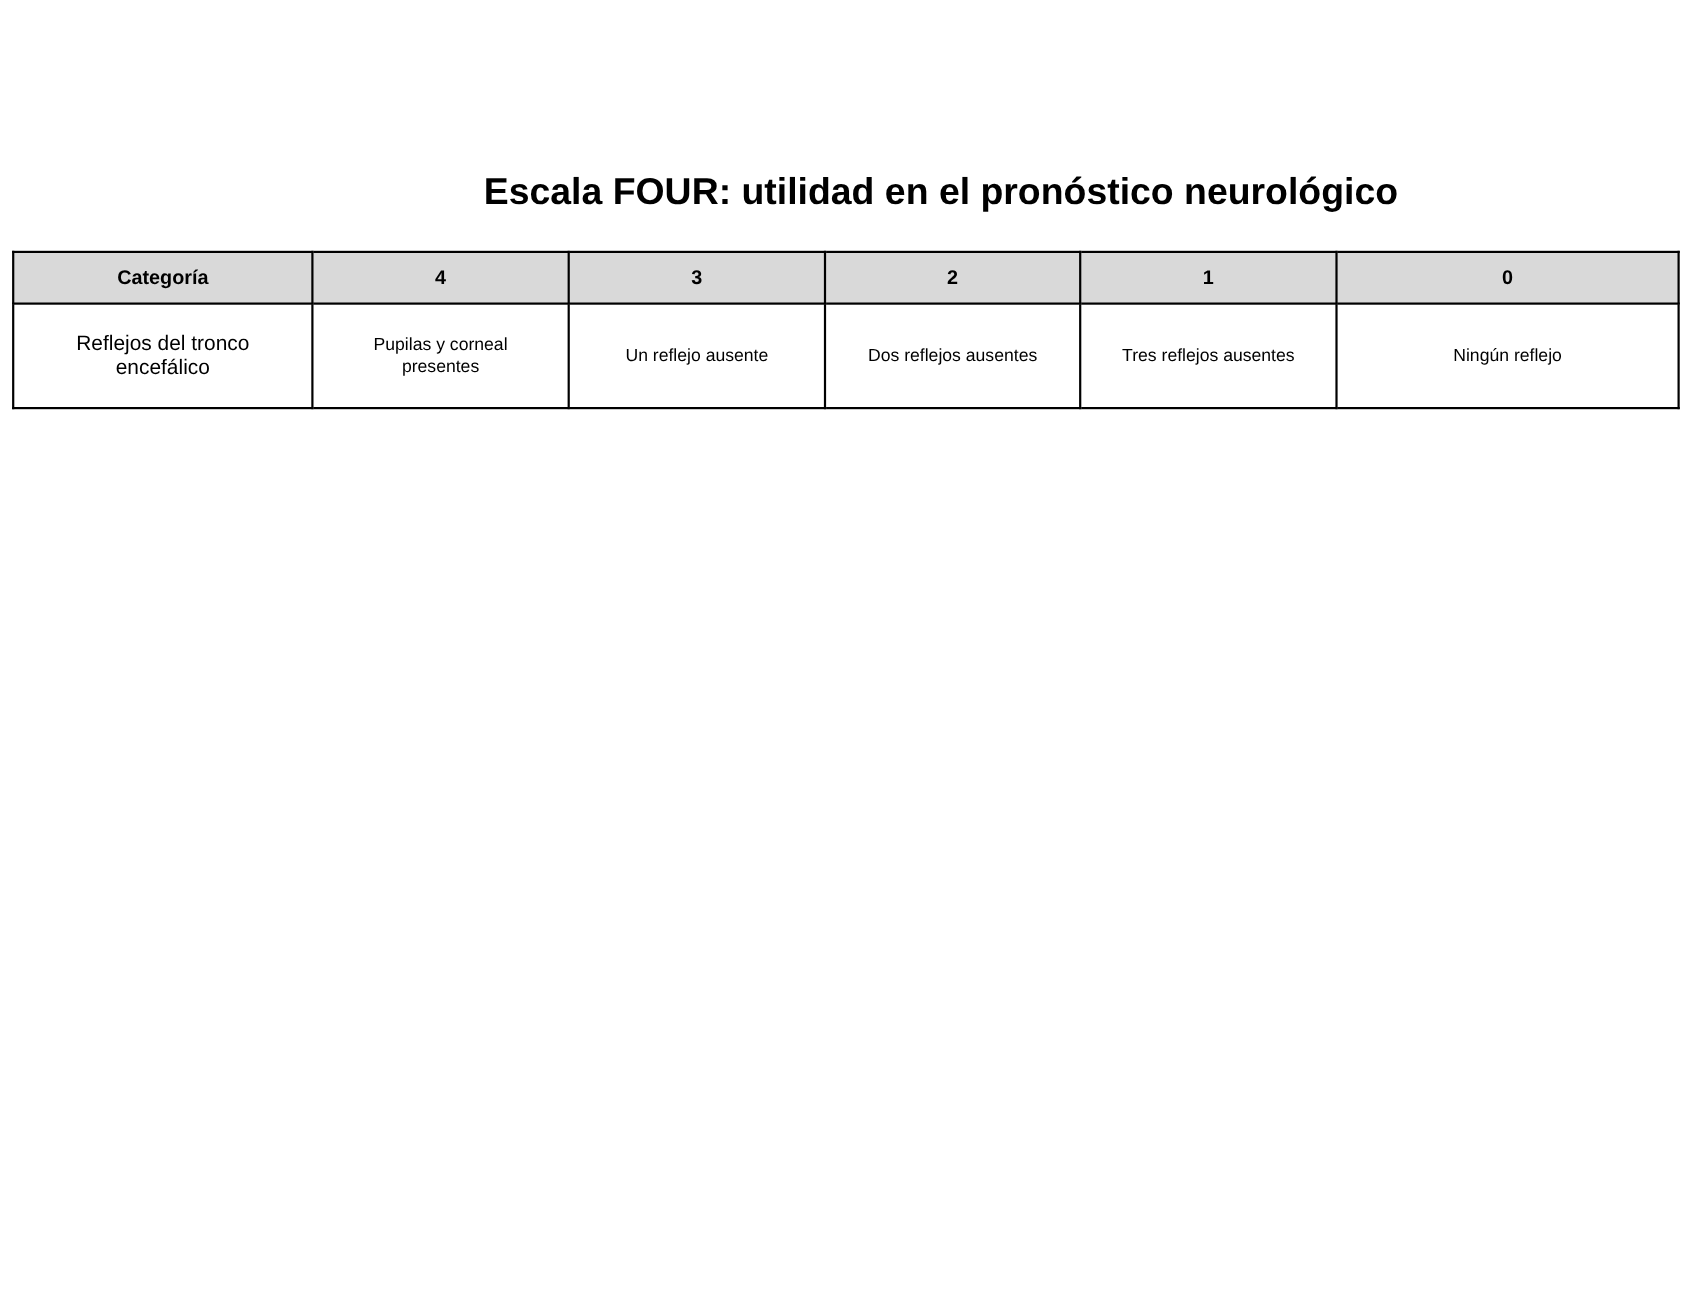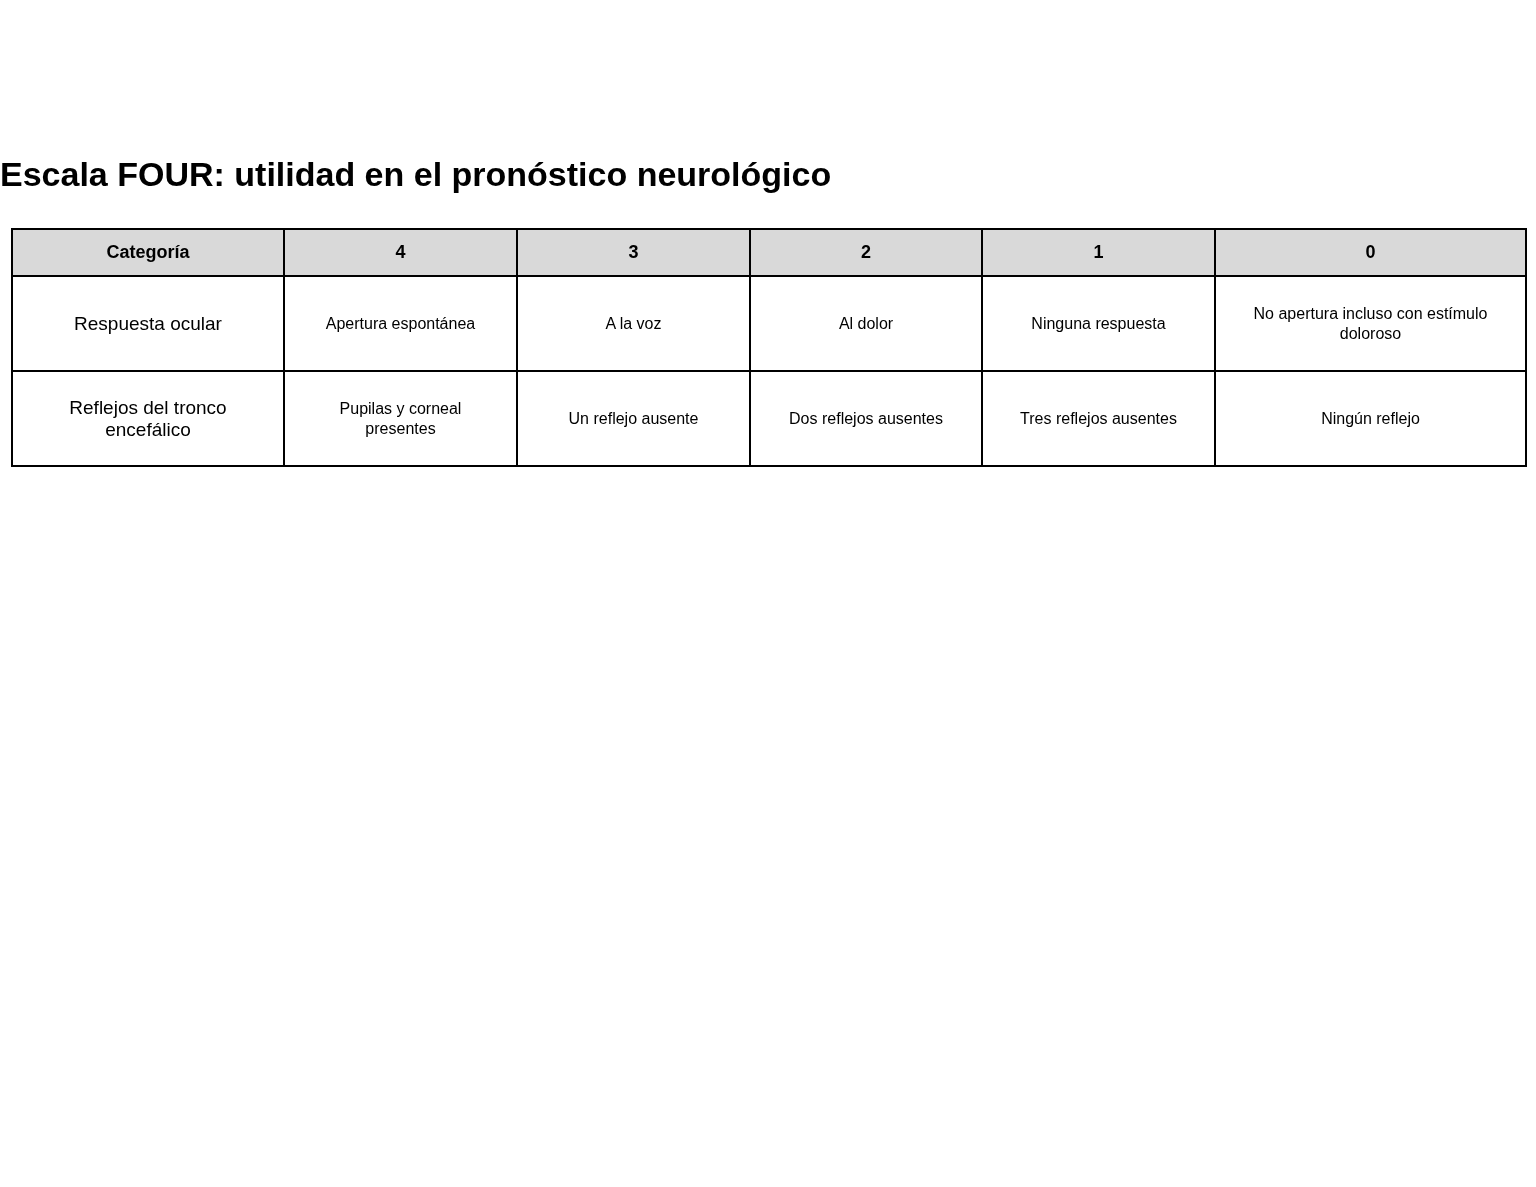--- a/index.html
+++ b/index.html
@@ -1,17 +1,17 @@
 <!DOCTYPE html>
 <html><head>
 <meta charset="utf-8">
 <style>
   html, body { margin:0; padding:0; background:#ffffff; }
   body { width:1536px; height:1187px; position:relative; font-family:"Liberation Sans", sans-serif; color:#000; }
-  .title { position:absolute; top:152px; left:0; width:1255px; text-align:left; font-size:34px; font-weight:bold; line-height:44px; }
+  .title { position:absolute; top:152px; left:16px; width:1255px; text-align:right; font-size:34px; font-weight:bold; line-height:44px; }
   table.four { position:absolute; top:228px; left:11px; border-collapse:collapse; table-layout:fixed; width:1514px; }
   table.four th, table.four td { border:2px solid #000; text-align:center; vertical-align:middle; padding:0 22px; }
   table.four th { background:#d9d9d9; height:45px; font-size:18px; font-weight:bold; }
   table.four td { height:93px; font-size:16px; line-height:20px; }
   table.four td.cat { font-size:19px; line-height:22px; }
 </style>
 </head>
 <body>
 
 <div class="title">Escala FOUR: utilidad en el pronóstico neurológico</div>
@@ -30,28 +30,20 @@
       <th>Categoría</th>
       <th>4</th>
       <th>3</th>
       <th>2</th>
       <th>1</th>
       <th>0</th>
     </tr>
   </thead>
   <tbody>
     <tr>
-      <td class="cat">Respuesta ocular</td>
-      <td>Apertura espontánea</td>
-      <td>A la voz</td>
-      <td>Al dolor</td>
-      <td>Ninguna respuesta</td>
-      <td>No apertura incluso con estímulo doloroso</td>
-    </tr>
-    <tr>
       <td class="cat">Reflejos del tronco encefálico</td>
       <td>Pupilas y corneal presentes</td>
       <td>Un reflejo ausente</td>
       <td>Dos reflejos ausentes</td>
       <td>Tres reflejos ausentes</td>
       <td>Ningún reflejo</td>
     </tr>
   </tbody>
 </table>
 

